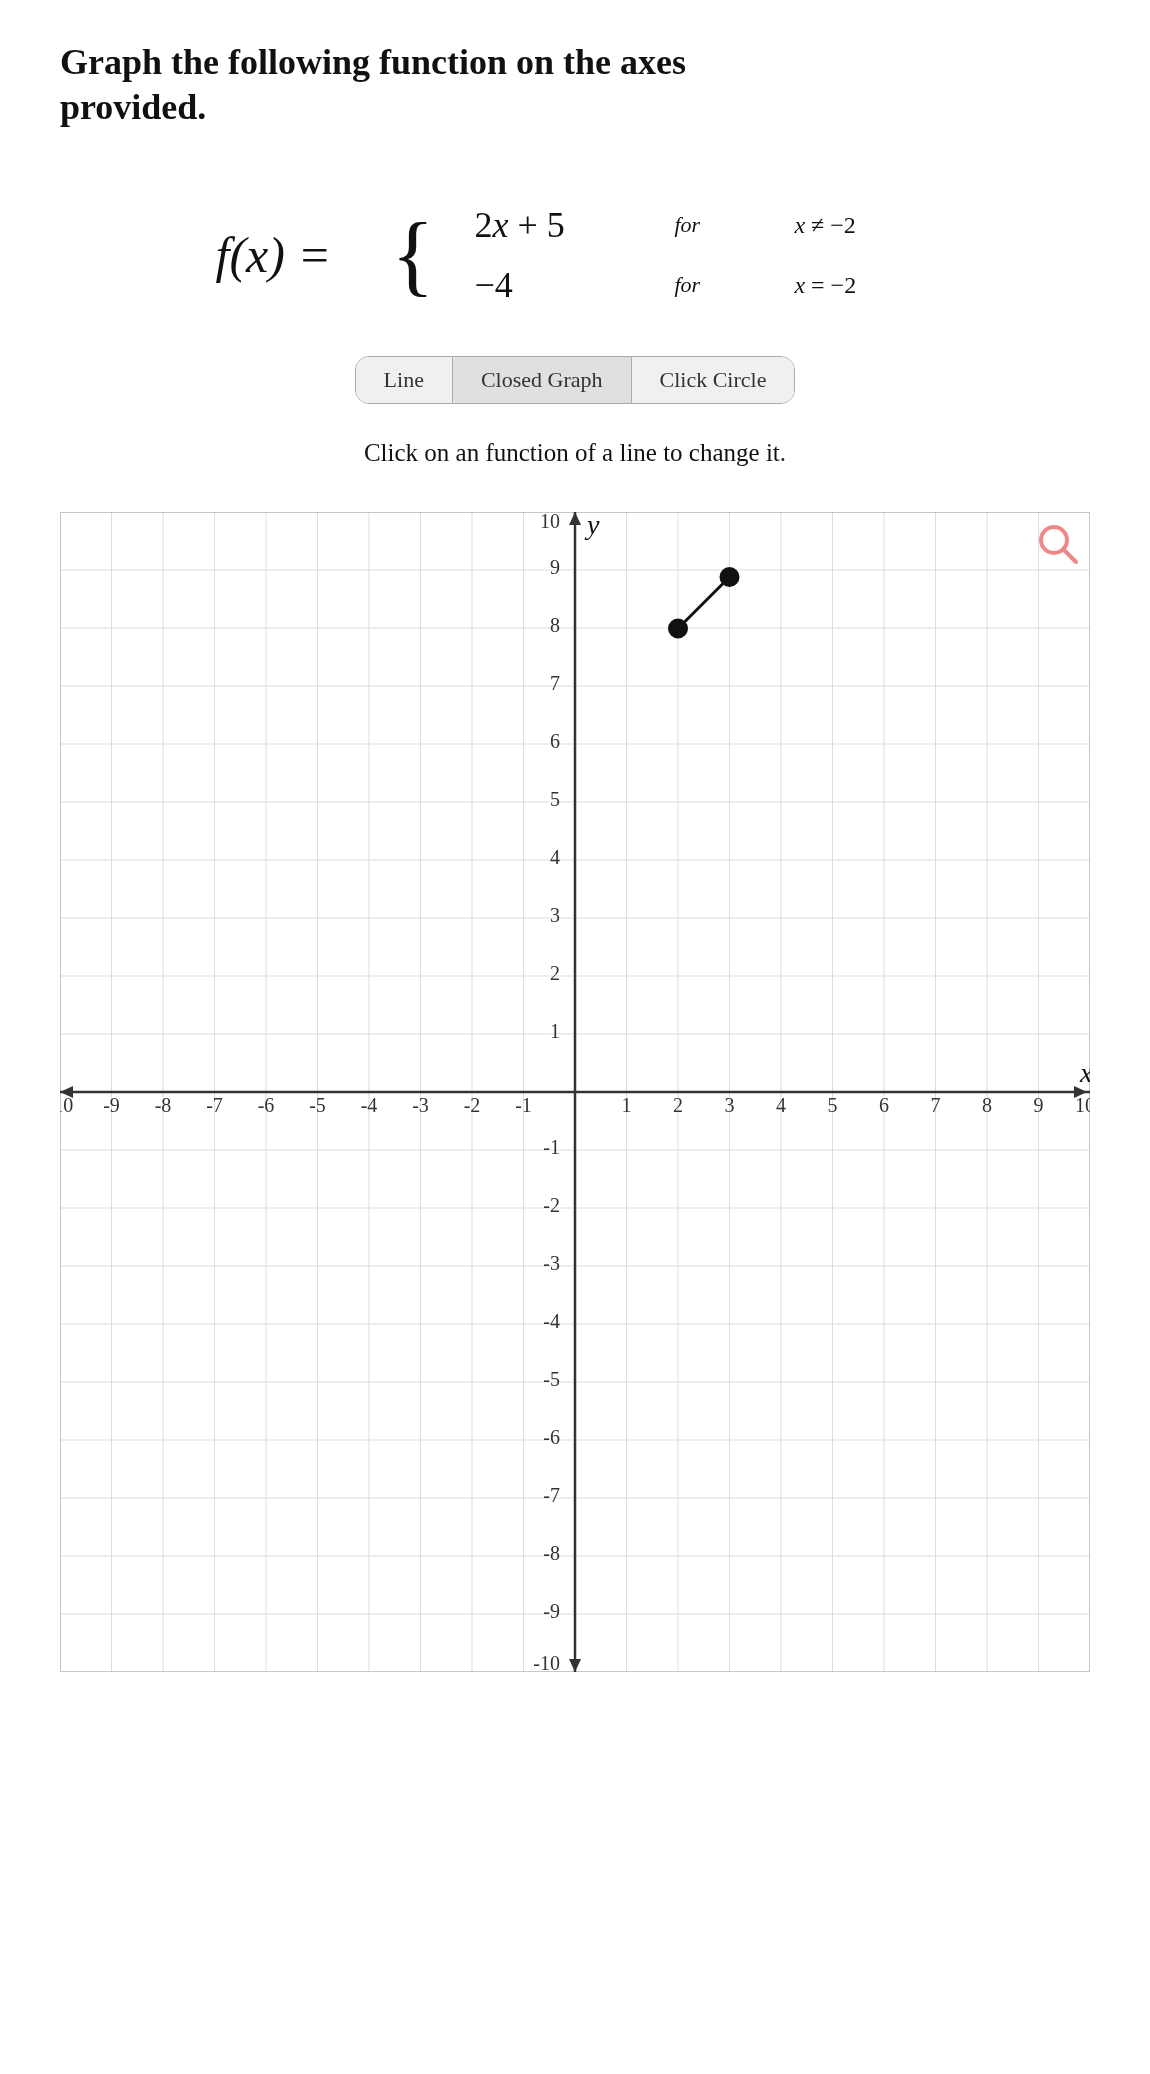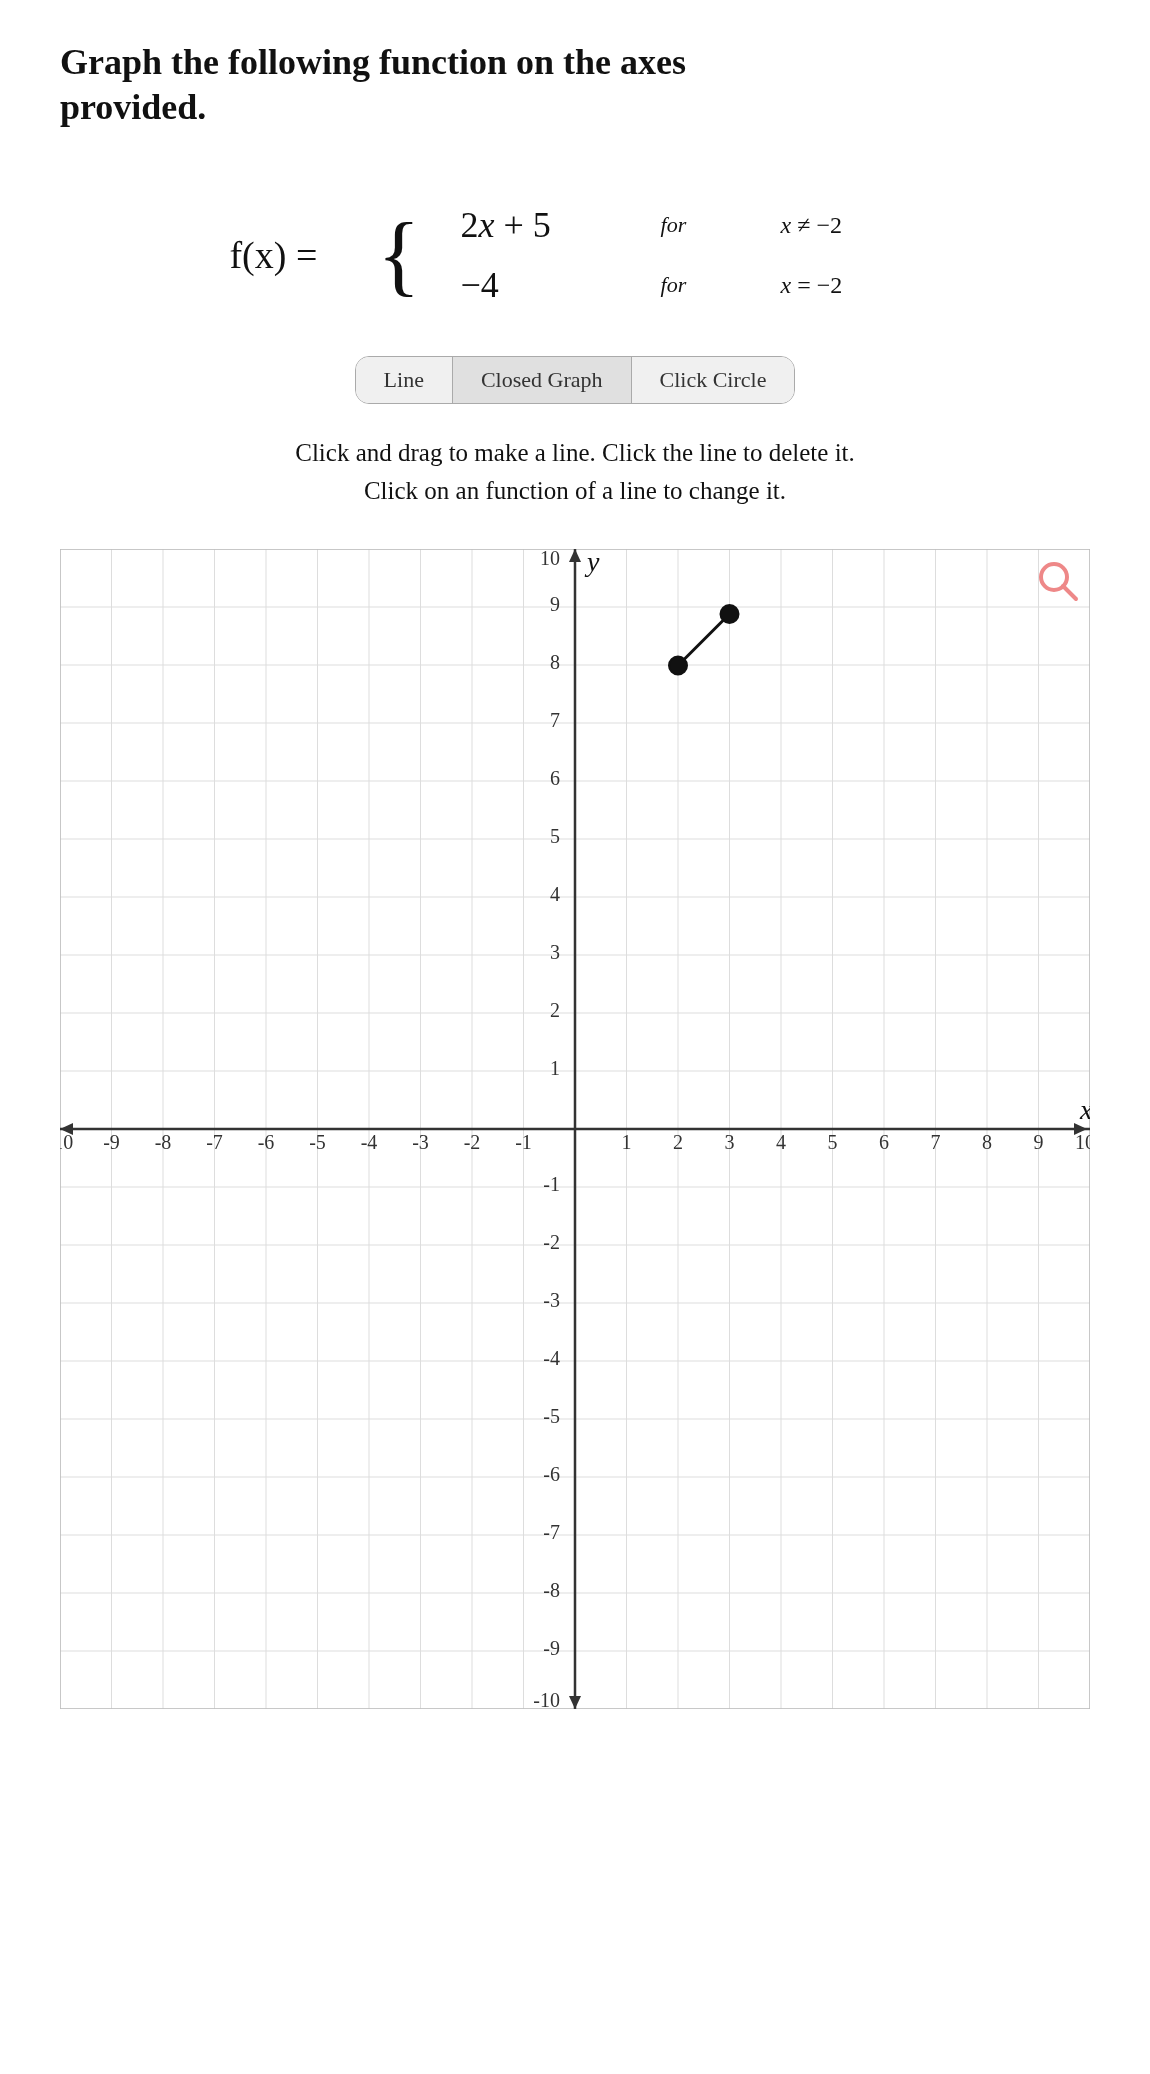--- a/index.html
+++ b/index.html
@@ -23,21 +23,22 @@
     .function-display {
       display: flex;
       align-items: center;
       justify-content: center;
       margin-bottom: 50px;
       font-size: 38px;
       gap: 20px;
     }
 
     .fx-label {
-      font-size: 38px;
+      font-style: italic;
+      font-size: 50px;
     }
 
     .equals {
       font-size: 38px;
       margin: 0 10px;
     }
 
     .brace-container {
       display: flex;
       align-items: center;
@@ -174,21 +175,20 @@
 
 <div class="tool-bar">
   <div class="tool-buttons">
     <button class="tool-btn">Line</button>
     <button class="tool-btn active">Closed Graph</button>
     <button class="tool-btn">Click Circle</button>
   </div>
 </div>
 
 <div class="instructions">
-  <div>Click and drag to make a line. Click the line to delete it.</div>
   <div>Click on an function of a line to change it.</div>
 </div>
 
 <div class="graph-container">
 
   <div class="zoom-icon">
     <svg viewBox="0 0 44 44" xmlns="http://www.w3.org/2000/svg">
       <circle cx="18" cy="18" r="13" fill="none" stroke="#e88" stroke-width="4"></circle>
       <line x1="27" y1="27" x2="40" y2="40" stroke="#e88" stroke-width="4" stroke-linecap="round"></line>
     </svg>

